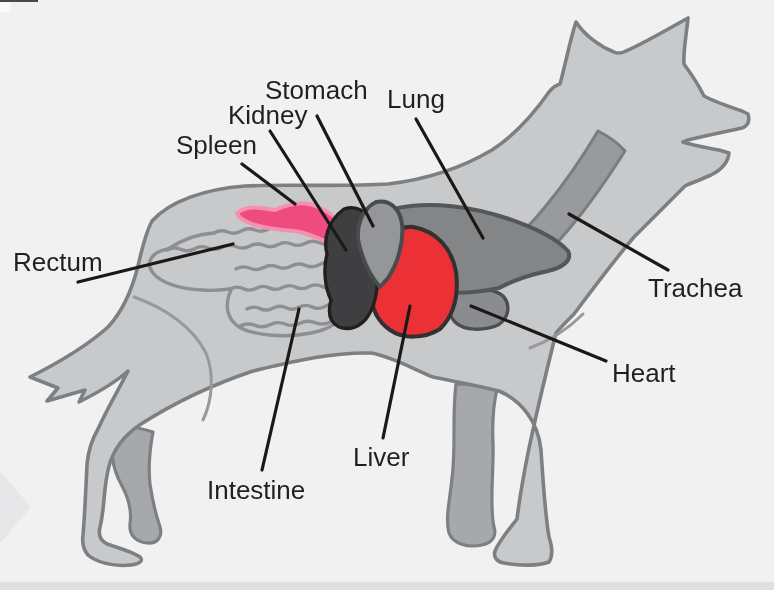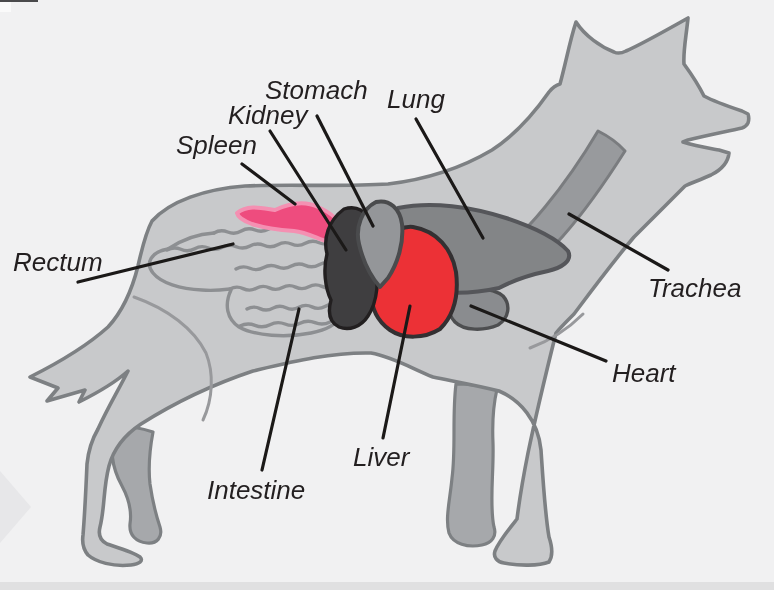--- a/index.html
+++ b/index.html
@@ -1,17 +1,17 @@
 <!DOCTYPE html>
 <html><head>
 <meta charset="utf-8">
 <style>
   html,body{margin:0;padding:0;}
   body{background:#f1f1f2;font-family:"Liberation Sans",sans-serif;}
-  .stage{position:relative;width:774px;height:590px;overflow:hidden;font-style:italic;}
+  .stage{position:relative;width:774px;height:590px;overflow:hidden;}
   svg{display:block;}
   .organ-label{font-family:"Liberation Sans",sans-serif;font-size:26px;}
   .leader{stroke-width:3.2;}
   .dog-stroke{stroke-linejoin:round;stroke-linecap:round;}
 </style>
 </head>
 <body>
 
 <div class="stage">
 <svg width="774" height="590" viewBox="0 0 774 590" xmlns="http://www.w3.org/2000/svg">

